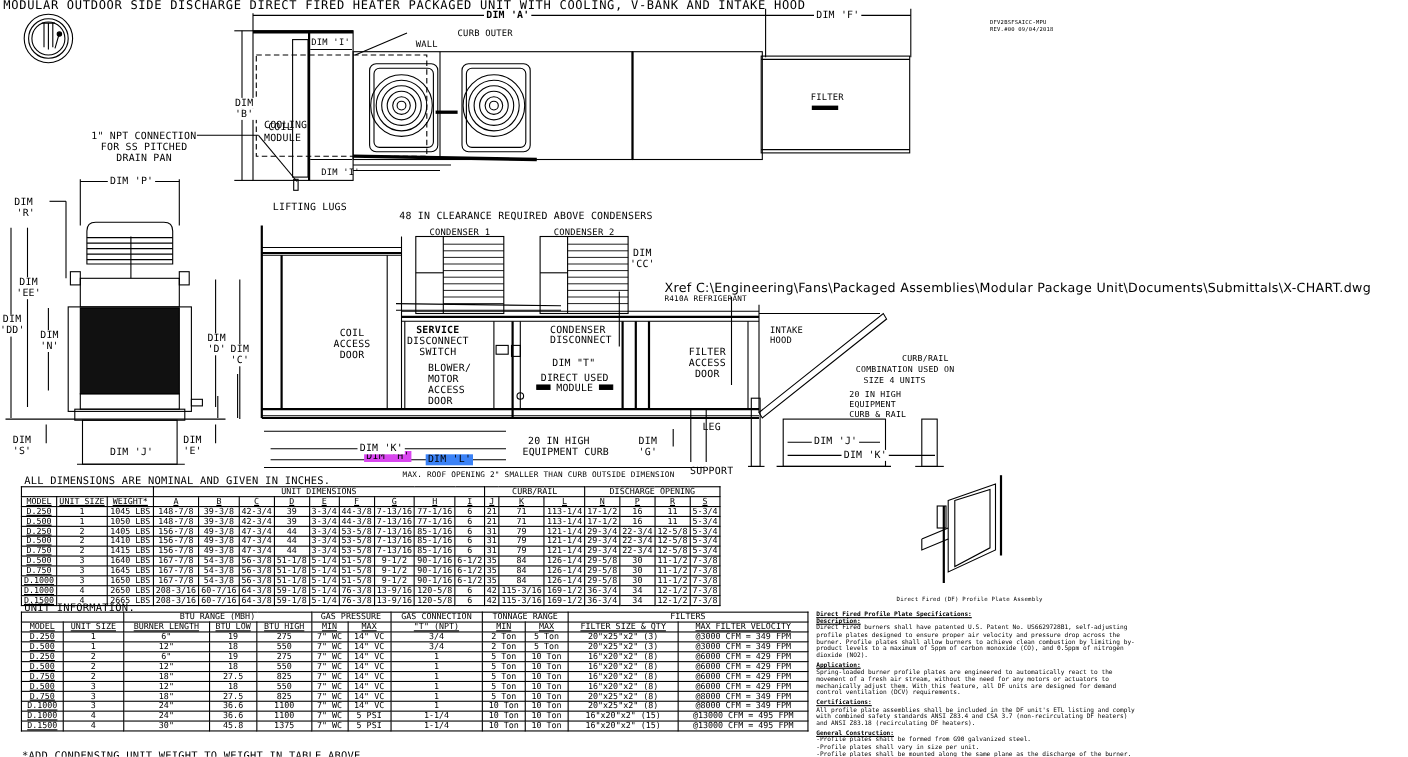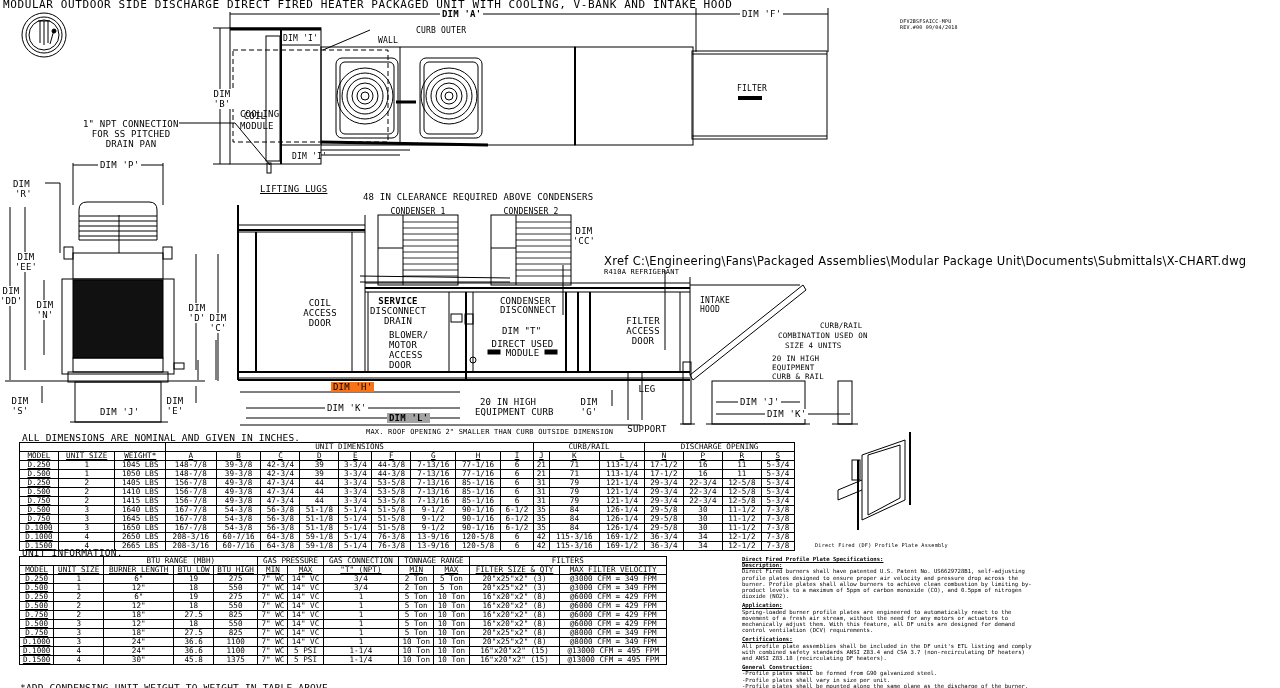--- a/index.html
+++ b/index.html
@@ -244,74 +244,74 @@
 <div class="t tc" style="left:32px;top:300px;width:26px;background:#fff;">DIM</div>
 <div class="t tc" style="left:32px;top:310px;width:26px;background:#fff;">'N'</div>
 <div class="t tc" style="left:186px;top:303px;width:22px;background:#fff;">DIM</div>
 <div class="t tc" style="left:186px;top:313px;width:22px;background:#fff;">'D'</div>
 <div class="t tc" style="left:8px;top:396px;width:24px;">DIM</div>
 <div class="t tc" style="left:8px;top:406px;width:24px;">'S'</div>
 <div class="t" style="left:98px;top:407px;background:#fff;padding:0 2px;">DIM 'J'</div>
 <div class="t tc" style="left:164px;top:396px;width:22px;">DIM</div>
 <div class="t tc" style="left:164px;top:406px;width:22px;">'E'</div>
 
-<div class="t" style="left:260px;top:184px;text-decoration:underline;">LIFTING LUGS</div>
+<div class="t" style="left:248px;top:184px;">LIFTING LUGS</div>
 <div class="t" style="left:363px;top:192px;">48 IN CLEARANCE REQUIRED ABOVE CONDENSERS</div>
 <div class="t tc" style="left:378px;top:207px;width:80px;font-size:8px;">CONDENSER 1</div>
 <div class="t tc" style="left:491px;top:207px;width:80px;font-size:8px;">CONDENSER 2</div>
 <div class="t tc" style="left:572px;top:226px;width:24px;background:#fff;">DIM</div>
 <div class="t tc" style="left:572px;top:236px;width:24px;background:#fff;">'CC'</div>
 <div class="xref">Xref C:\Engineering\Fans\Packaged Assemblies\Modular Package Unit\Documents\Submittals\X-CHART.dwg</div>
 <div class="t" style="left:604px;top:267px;font-size:7px;">R410A REFRIGERANT</div>
 <div class="t tc" style="left:207px;top:313px;width:22px;background:#fff;">DIM</div>
 <div class="t tc" style="left:207px;top:323px;width:22px;background:#fff;">'C'</div>
 <div class="t tc" style="left:295px;top:298px;width:50px;">COIL</div>
 <div class="t tc" style="left:295px;top:308px;width:50px;">ACCESS</div>
 <div class="t tc" style="left:295px;top:318px;width:50px;">DOOR</div>
 <div class="t tc" style="left:368px;top:296px;width:60px;font-weight:bold;">SERVICE</div>
 <div class="t tc" style="left:368px;top:306px;width:60px;">DISCONNECT</div>
-<div class="t tc" style="left:368px;top:316px;width:60px;">DRAIN</div>
+<div class="t tc" style="left:368px;top:316px;width:60px;">SWITCH</div>
 <div class="t" style="left:389px;top:330px;">BLOWER/</div>
 <div class="t" style="left:389px;top:340px;">MOTOR</div>
 <div class="t" style="left:389px;top:350px;">ACCESS</div>
 <div class="t" style="left:389px;top:360px;">DOOR</div>
 <div class="t" style="left:500px;top:296px;">CONDENSER</div>
 <div class="t" style="left:500px;top:305px;">DISCONNECT</div>
 <div class="t" style="left:502px;top:326px;">DIM "T"</div>
 <div class="t tc" style="left:485px;top:339px;width:75px;">DIRECT USED</div>
 <div class="t tc" style="left:485px;top:348px;width:75px;">MODULE</div>
 <div class="t tc" style="left:618px;top:316px;width:50px;">FILTER</div>
 <div class="t tc" style="left:618px;top:326px;width:50px;">ACCESS</div>
 <div class="t tc" style="left:618px;top:336px;width:50px;">DOOR</div>
 <div class="t" style="left:700px;top:296px;font-size:8px;">INTAKE</div>
 <div class="t" style="left:700px;top:305px;font-size:8px;">HOOD</div>
-<div class="t" style="left:331px;top:382px;background:#f97316;padding:0 2px;">DIM 'H'</div>
+<div class="t" style="left:331px;top:410px;background:#d946ef;padding:0 2px;">DIM 'H'</div>
 <div class="t" style="left:325px;top:403px;background:#fff;padding:0 2px;">DIM 'K'</div>
-<div class="t" style="left:387px;top:413px;background:#a3a3a3;padding:0 2px;font-weight:bold;">DIM 'L'</div>
+<div class="t" style="left:387px;top:413px;background:#3b82f6;padding:0 2px;">DIM 'L'</div>
 <div class="t" style="left:480px;top:397px;">20 IN HIGH</div>
 <div class="t" style="left:475px;top:407px;">EQUIPMENT CURB</div>
 <div class="t tc" style="left:578px;top:397px;width:22px;">DIM</div>
 <div class="t tc" style="left:578px;top:407px;width:22px;">'G'</div>
 <div class="t tc" style="left:622px;top:390px;width:50px;margin-top:34px;">SUPPORT</div>
 <div class="t tc" style="left:622px;top:384px;width:50px;">LEG</div>
 <div class="t" style="left:366px;top:427px;font-size:7px;">MAX. ROOF OPENING 2" SMALLER THAN CURB OUTSIDE DIMENSION</div>
 
 <div class="t" style="left:820px;top:321px;font-size:7.5px;">CURB/RAIL</div>
 <div class="t" style="left:778px;top:331px;font-size:7.5px;">COMBINATION USED ON</div>
 <div class="t" style="left:785px;top:341px;font-size:7.5px;">SIZE 4 UNITS</div>
 <div class="t" style="left:772px;top:354px;font-size:7.5px;">20 IN HIGH</div>
 <div class="t" style="left:772px;top:363px;font-size:7.5px;">EQUIPMENT</div>
 <div class="t" style="left:772px;top:372px;font-size:7.5px;">CURB &amp; RAIL</div>
 <div class="t" style="left:738px;top:397px;background:#fff;padding:0 2px;">DIM 'J'</div>
 <div class="t" style="left:765px;top:409px;background:#fff;padding:0 2px;">DIM 'K'</div>
 
 <div class="t" style="left:815px;top:540px;font-size:5.2px;">Direct Fired (DF) Profile Plate Assembly</div>
 
 <div class="t" style="left:22px;top:433px;font-size:9.5px;">ALL DIMENSIONS ARE NOMINAL AND GIVEN IN INCHES.</div>
-<table class="grid" id="dimtable" style="left:19px;top:442px;width:776px;">
+<table class="grid" id="dimtable" style="left:19px;top:442px;width:636px;">
   <tbody id="dimtable-body">
       <tr>
         <td colspan="3"></td>
         <td colspan="9">UNIT DIMENSIONS</td>
         <td colspan="3">CURB/RAIL</td>
         <td colspan="4">DISCHARGE OPENING</td>
       </tr>
       <tr>
         <td class="hdr">MODEL</td>
         <td class="hdr">UNIT SIZE</td>
@@ -540,21 +540,21 @@
         <td>169-1/2</td>
         <td>36-3/4</td>
         <td>34</td>
         <td>12-1/2</td>
         <td>7-3/8</td>
       </tr>
     </tbody>
 </table>
 
 <div class="t" style="left:22px;top:548px;font-size:9.5px;">UNIT INFORMATION.</div>
-<table class="grid" id="infotable" style="left:19px;top:556px;width:648px;">
+<table class="grid" id="infotable" style="left:19px;top:556px;width:716px;">
   <tbody id="infotable-body">
       <tr>
         <td colspan="2"></td>
         <td colspan="3">BTU RANGE (MBH)</td>
         <td colspan="2">GAS PRESSURE</td>
         <td colspan="1">GAS CONNECTION</td>
         <td colspan="2">TONNAGE RANGE</td>
         <td colspan="2">FILTERS</td>
       </tr>
       <tr>

